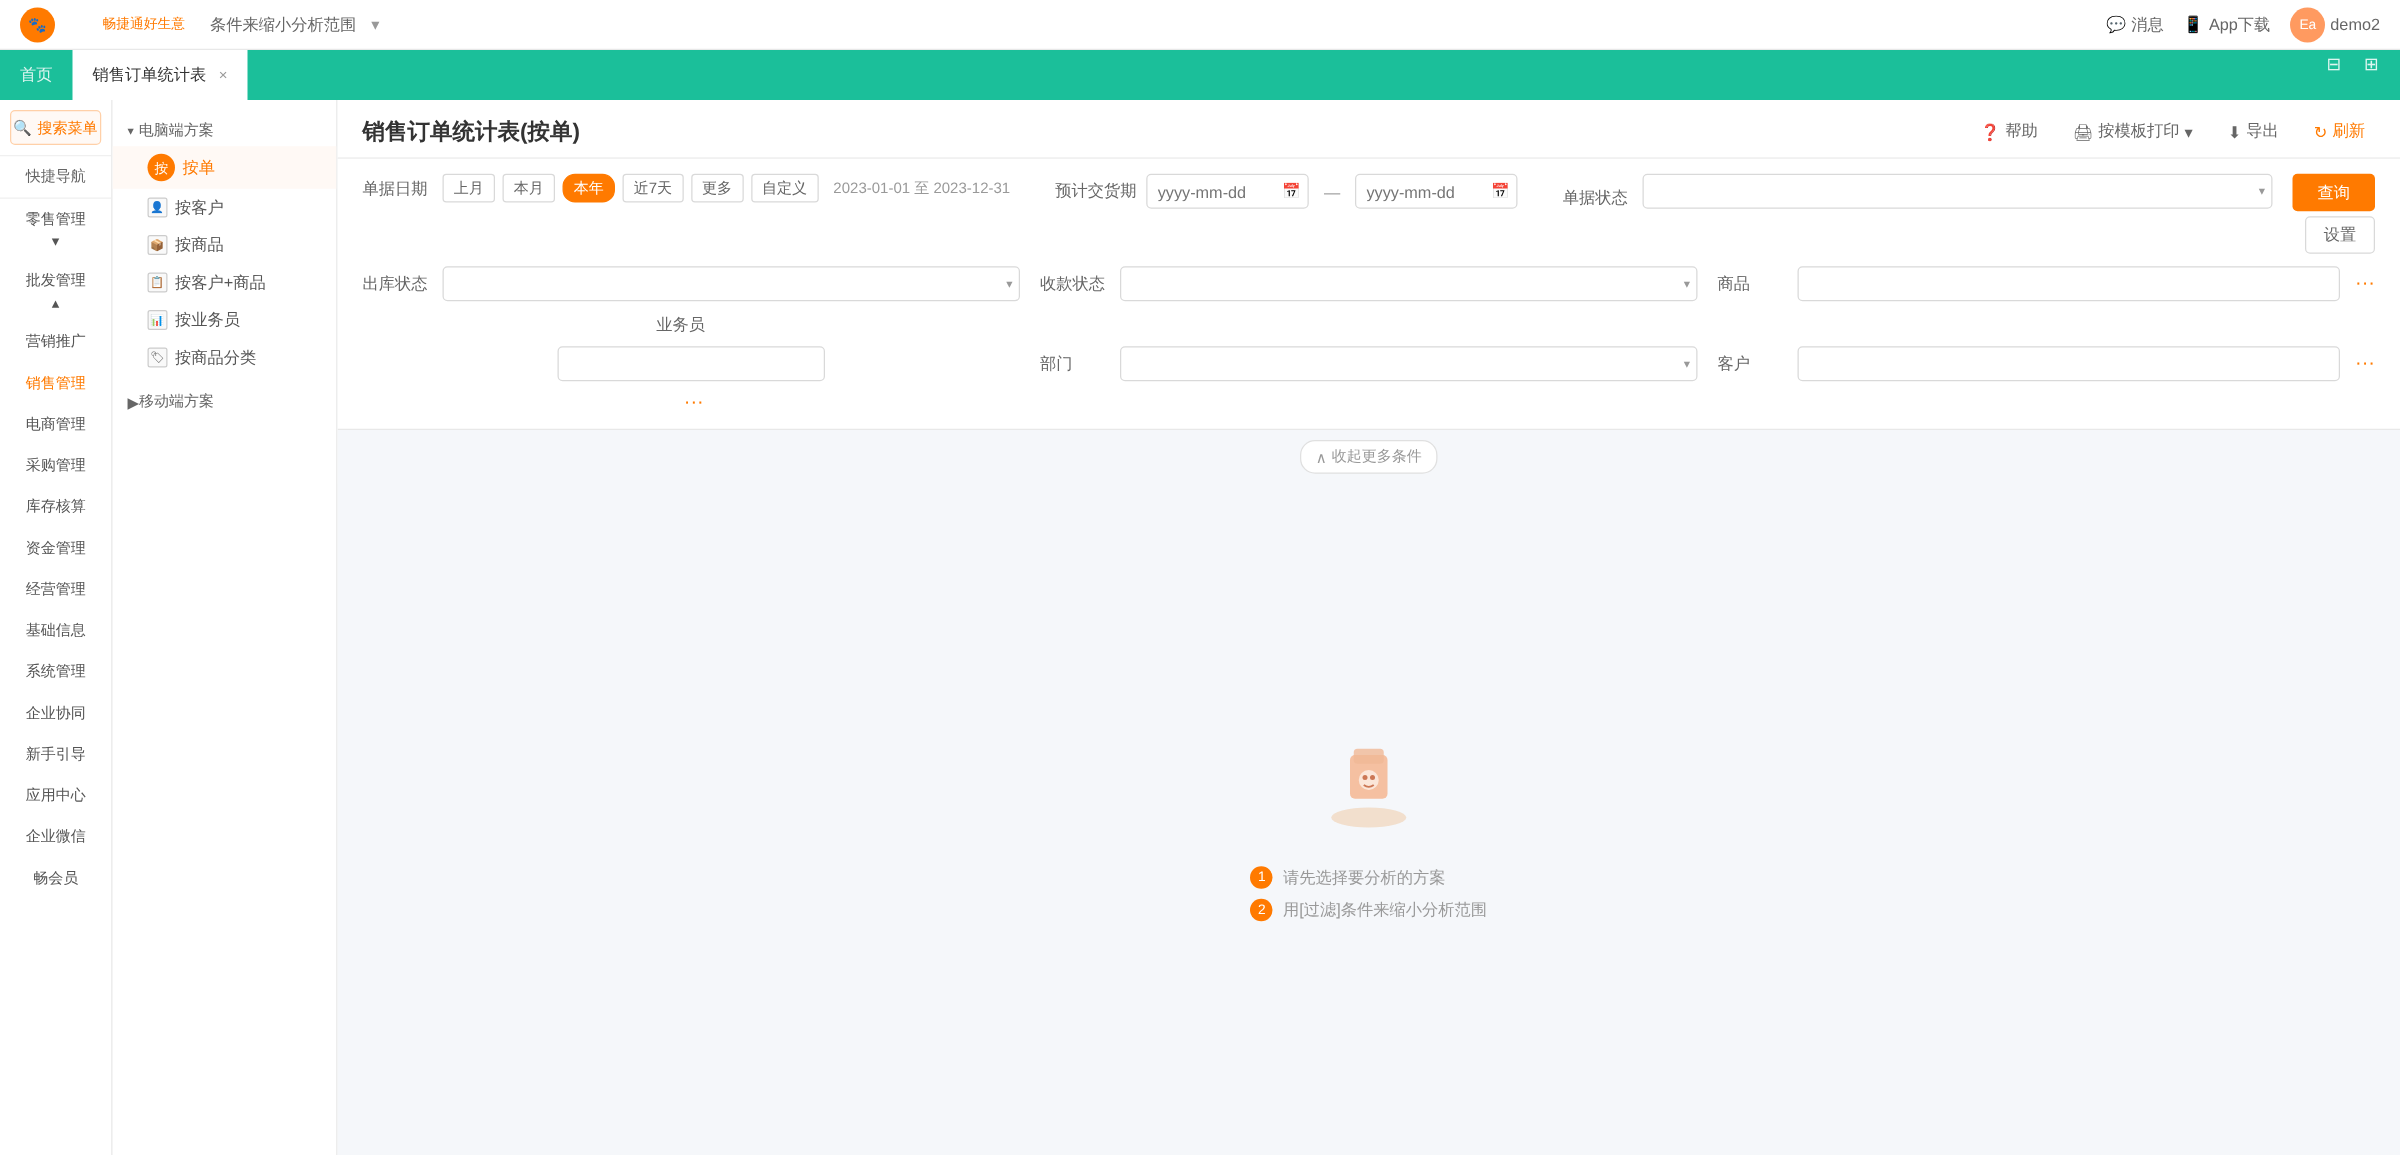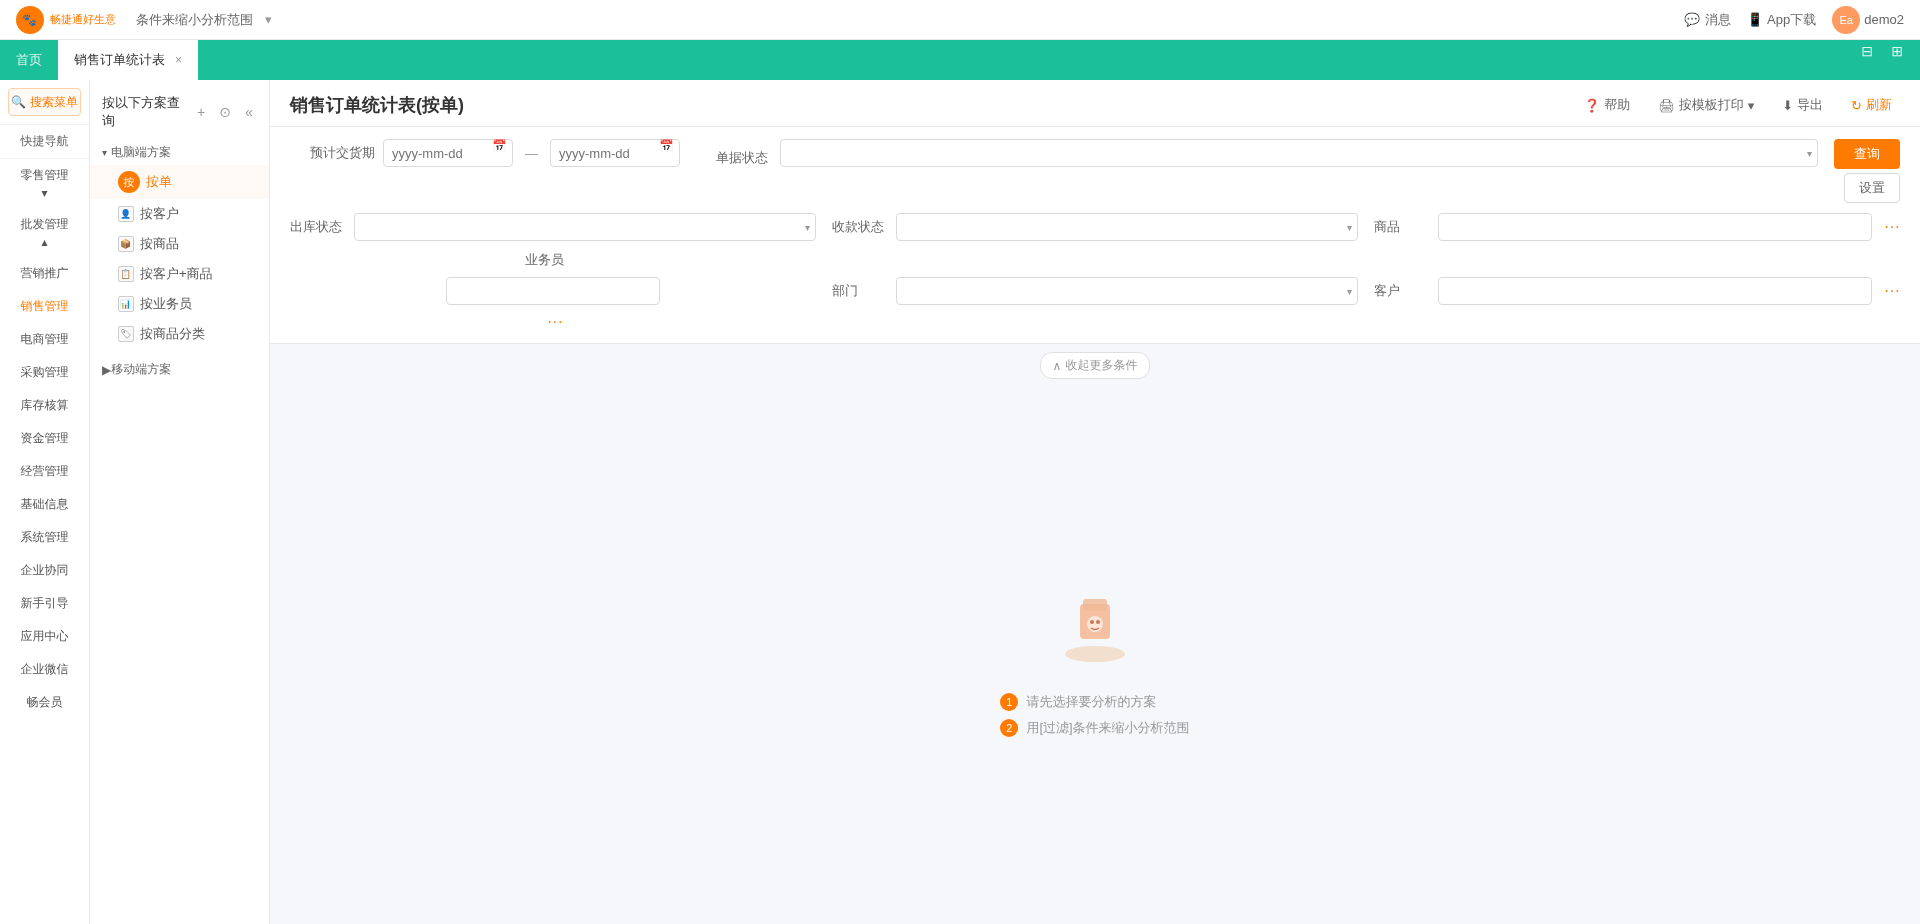--- a/index.html
+++ b/index.html
@@ -3,21 +3,21 @@
   <meta charset="utf-8">
   <style>
     * { box-sizing: border-box; margin: 0; padding: 0; }
     body { font-family: 'Microsoft YaHei', Arial, sans-serif; font-size: 13px; background: #f5f5f5; color: #333; display: flex; flex-direction: column; height: 100vh; overflow: hidden; }
 
     
     .top-bar { height: 40px; background: #fff; border-bottom: 1px solid #e8e8e8; display: flex; align-items: center; justify-content: space-between; padding: 0 16px; flex-shrink: 0; }
     .top-bar-left { display: flex; align-items: center; gap: 8px; }
     .logo-area { display: flex; align-items: center; gap: 6px; }
     .logo-icon { width: 28px; height: 28px; background: #ff7a00; border-radius: 50%; display: flex; align-items: center; justify-content: center; color: white; font-size: 12px; font-weight: bold; }
-    .logo-text { font-size: 11px; color: #ff7a00; line-height: 1.2; }
+    .logo-text { font-size: 11px; color: #ff7a00; line-height: 1.2; margin-left: 32px; }
     .system-title { font-size: 13px; color: #666; margin-left: 12px; }
     .system-title-arrow { color: #999; margin-left: 4px; }
     .top-bar-right { display: flex; align-items: center; gap: 16px; color: #666; font-size: 13px; }
     .top-bar-right-item { display: flex; align-items: center; gap: 4px; cursor: pointer; }
     .avatar { width: 28px; height: 28px; background: #ff9a60; border-radius: 50%; display: flex; align-items: center; justify-content: center; color: white; font-size: 11px; }
 
     
     .tab-bar { height: 40px; background: #1bbf9a; display: flex; align-items: flex-start; padding: 0 0; flex-shrink: 0; }
     .tab-item { height: 40px; display: flex; align-items: center; padding: 0 16px; color: rgba(255,255,255,0.85); font-size: 13px; cursor: pointer; gap: 6px; }
     .tab-item.home { background: transparent; }
@@ -91,21 +91,21 @@
     .hint-num { width: 18px; height: 18px; background: #ff7a00; border-radius: 50%; color: white; font-size: 11px; display: flex; align-items: center; justify-content: center; flex-shrink: 0; }
 
     
     ::-webkit-scrollbar { width: 6px; height: 6px; }
     ::-webkit-scrollbar-track { background: #f1f1f1; }
     ::-webkit-scrollbar-thumb { background: #ccc; border-radius: 3px; }
     .select-full { width: 100%; height: 28px; border: 1px solid #d9d9d9; border-radius: 4px; padding: 0 24px 0 8px; font-size: 13px; color: #666; background: #fff; appearance: none; cursor: pointer; }
     .sel-wrap { position: relative; flex: 1; }
     .sel-wrap .sel-arrow { position: absolute; right: 6px; top: 50%; transform: translateY(-50%); color: #999; font-size: 10px; pointer-events: none; }
     input.date-inp { height: 28px; border: 1px solid #d9d9d9; border-radius: 4px; padding: 0 28px 0 8px; font-size: 13px; color: #999; background: #fff; outline: none; width: 130px; }
-    .inp-wrap { position: relative; display: inline-flex; align-items: flex-start; }
+    .inp-wrap { position: relative; display: inline-flex; align-items: center; }
     .inp-wrap .inp-icon { position: absolute; right: 6px; color: #e87722; font-size: 12px; pointer-events: none; }
   </style>
 </head>
 <body>
 
 <div class="top-bar">
   <div class="top-bar-left">
     <div class="logo-area">
       <div class="logo-icon">🐾</div>
       <div class="logo-text">畅捷通好生意</div>
@@ -203,34 +203,20 @@
       <span>企业微信</span>
     </div>
     <div class="sidebar-menu-item">
       <span>畅会员</span>
     </div>
   </div>
 
   <div class="content-area">
 
     <div class="left-panel">
-      <div class="left-panel-header">
-        <span>按以下方案查询</span>
-        <div class="left-panel-actions">
-          <div class="panel-action-btn">
-            <span>+</span>
-          </div>
-          <div class="panel-action-btn">
-            <span>⊙</span>
-          </div>
-          <div class="panel-action-btn">
-            <span>«</span>
-          </div>
-        </div>
-      </div>
 
       <div class="scheme-section">
         <div class="scheme-section-header">
           <span class="arrow">▾</span>
           <span>电脑端方案</span>
         </div>
         <div class="scheme-item active">
           <div class="scheme-icon-circle">按</div>
           <span>按单</span>
         </div>
@@ -285,20 +271,32 @@
           <div class="page-action-btn refresh-btn">
             <span>↻</span>
             <span>刷新</span>
           </div>
         </div>
       </div>
 
       <div class="filter-section">
 
         <div style="display:flex; align-items:flex-start; gap:16px; margin-bottom:10px;">
+          <div style="display:flex; align-items:center; gap:8px; flex-shrink:0;">
+            <span class="filter-label">单据日期</span>
+            <div class="filter-date-group">
+              <button class="date-btn">上月</button>
+              <button class="date-btn">本月</button>
+              <button class="date-btn active">本年</button>
+              <button class="date-btn">近7天</button>
+              <button class="date-btn">更多</button>
+              <button class="date-btn">自定义</button>
+            </div>
+            <span class="date-range-text">2023-01-01 至 2023-12-31</span>
+          </div>
 
           <div style="display:flex; align-items:center; gap:8px; flex-shrink:0; margin-left:20px;">
             <span class="filter-label">预计交货期</span>
             <div class="inp-wrap">
               <input class="date-inp" type="text" placeholder="yyyy-mm-dd" style="">
               <span class="inp-icon">📅</span>
             </div>
             <span class="date-separator">—</span>
             <div class="inp-wrap">
               <input class="date-inp" type="text" placeholder="yyyy-mm-dd" style="">

